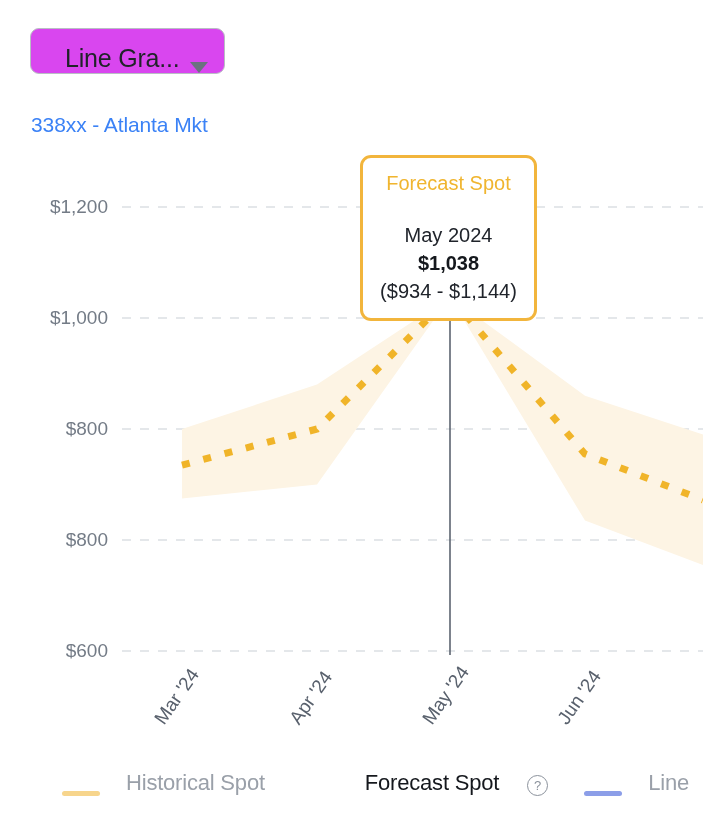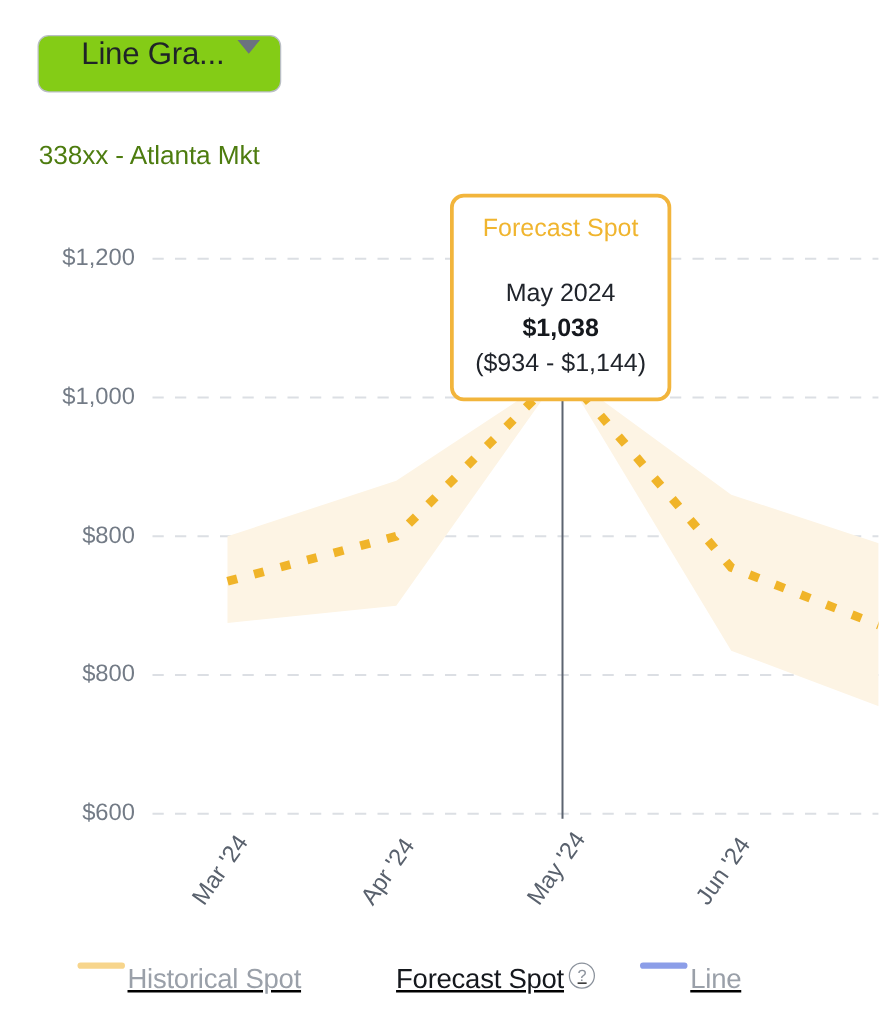--- a/index.html
+++ b/index.html
@@ -17,24 +17,24 @@
   }
 
   
   #chart-type-select {
     position: absolute;
     left: 30px;
     top: 28px;
     height: 46px;
     box-sizing: border-box;
     display: flex;
-    align-items: flex-start;
+    align-items: flex-end;
     gap: 10px;
     padding: 0 16px 0 34px;
-    background: #84cc16;
+    background: #d946ef;
     border: 1px solid #b9bec4;
     border-radius: 9px;
     cursor: pointer;
   }
   #chart-type-select .select-label {
     font-size: 25px;
     color: #1f2328;
     letter-spacing: -0.2px;
     white-space: nowrap;
   }
@@ -46,21 +46,21 @@
     border-top: 11px solid #6b7280;
     margin-top: 3px;
   }
 
   
   #market-subtitle {
     position: absolute;
     left: 31px;
     top: 113px;
     font-size: 21px;
-    color: #4d7c0f;
+    color: #3b82f6;
     letter-spacing: -0.1px;
     white-space: nowrap;
   }
 
   
   #plot-area {
     position: absolute;
     left: 0;
     top: 0;
     width: 600px;
@@ -145,26 +145,25 @@
     height: 42px;
     display: flex;
     align-items: center;
     gap: 36px;
     padding-left: 62px;
     box-sizing: border-box;
     overflow: hidden;
   }
   .legend-item {
     display: flex;
-    align-items: flex-start;
-    gap: 2px;
+    align-items: flex-end;
+    gap: 26px;
     cursor: pointer;
     white-space: nowrap;
     flex: 0 0 auto;
-    text-decoration: underline;
   }
   .legend-swatch {
     width: 38px;
     height: 5px;
     border-radius: 3px;
     flex: 0 0 auto;
   }
   .legend-swatch.dotted {
     height: 6px;
     border-radius: 0;

